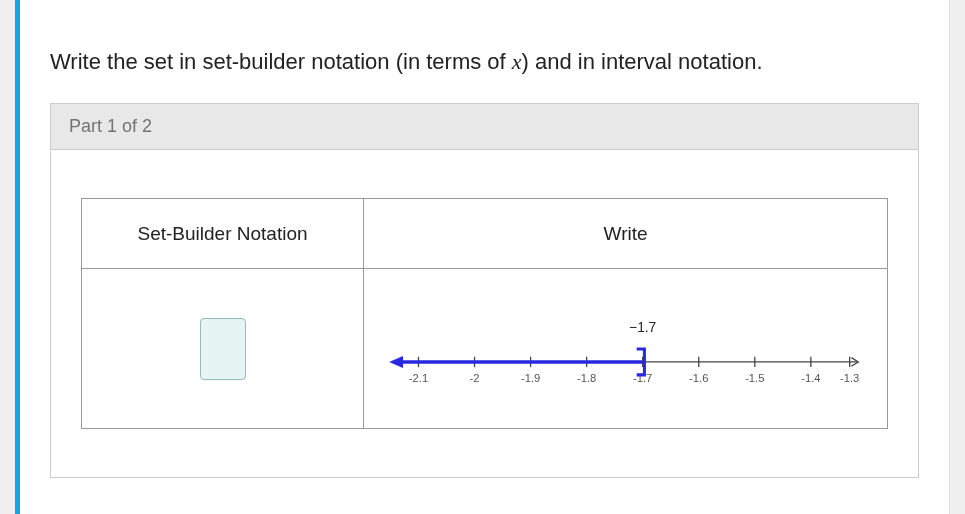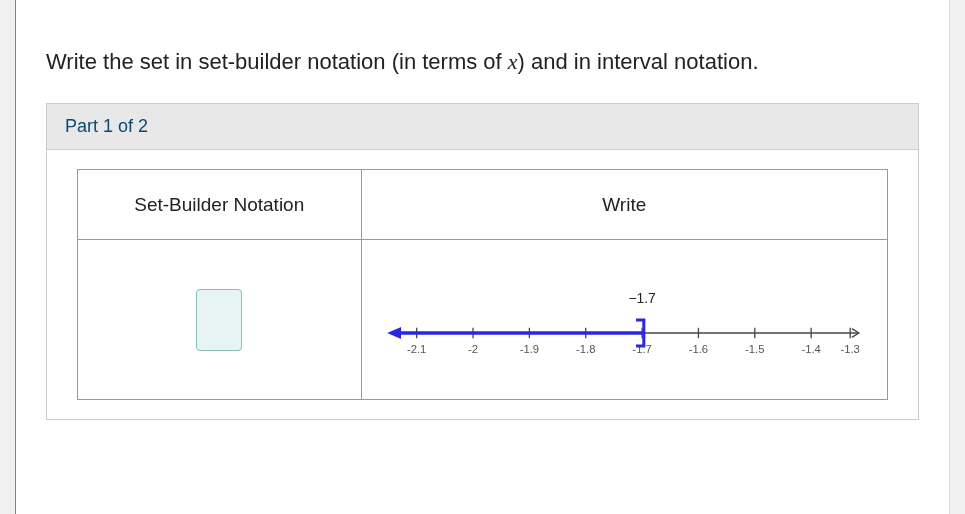--- a/index.html
+++ b/index.html
@@ -8,48 +8,48 @@
       background: #f0f0f0;
       width: 965px;
       height: 514px;
       overflow: hidden;
       position: relative;
     }
     .page-container {
       background: #ffffff;
       margin: 0 15px;
       padding: 20px 30px;
-      border-left: 1px solid #0ea5e9;
+      border-left: 5px solid #0ea5e9;
       border-right: 1px solid #ddd;
       height: 100%;
       filter: blur(0.3px);
     }
     .question-text {
       font-size: 22px;
       color: #222;
       margin-top: 25px;
       margin-bottom: 25px;
       line-height: 1.5;
     }
     .question-text .var {
       font-style: italic;
       font-family: 'Times New Roman', serif;
     }
     .part-header {
       background: #e8e8e8;
       border: 1px solid #ccc;
       padding: 12px 18px;
       font-size: 18px;
-      color: #0c4a6e;
+      color: #737373;
       margin-bottom: 0;
     }
     .content-region {
       border: 1px solid #ccc;
       border-top: none;
-      padding: 19px 30px;
+      padding: 48px 30px;
     }
     .two-col-table {
       width: 100%;
       border-collapse: collapse;
     }
     .two-col-table th, .two-col-table td {
       border: 1px solid #999;
       padding: 14px 20px;
       text-align: center;
       vertical-align: middle;

